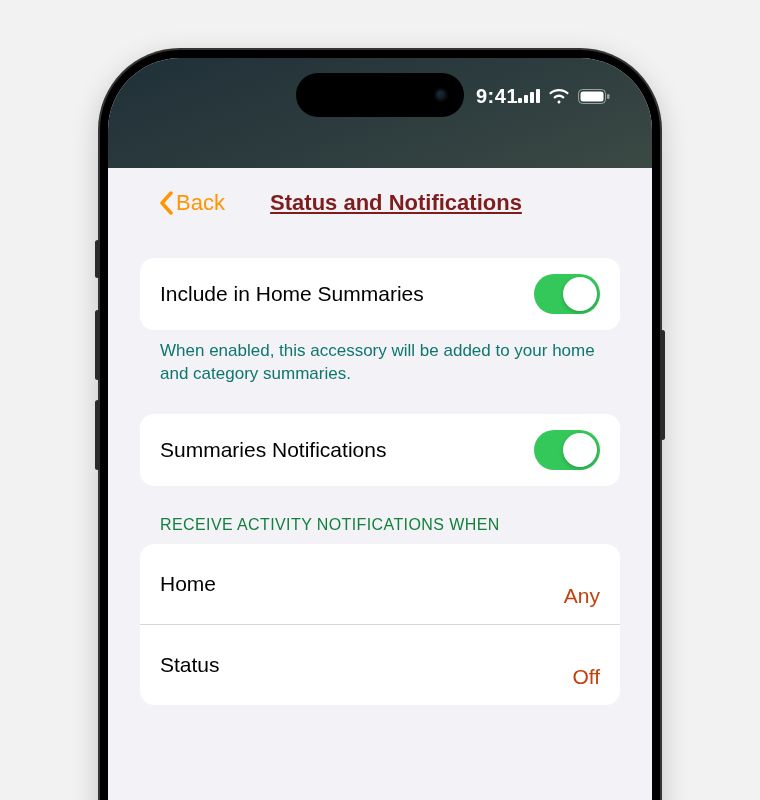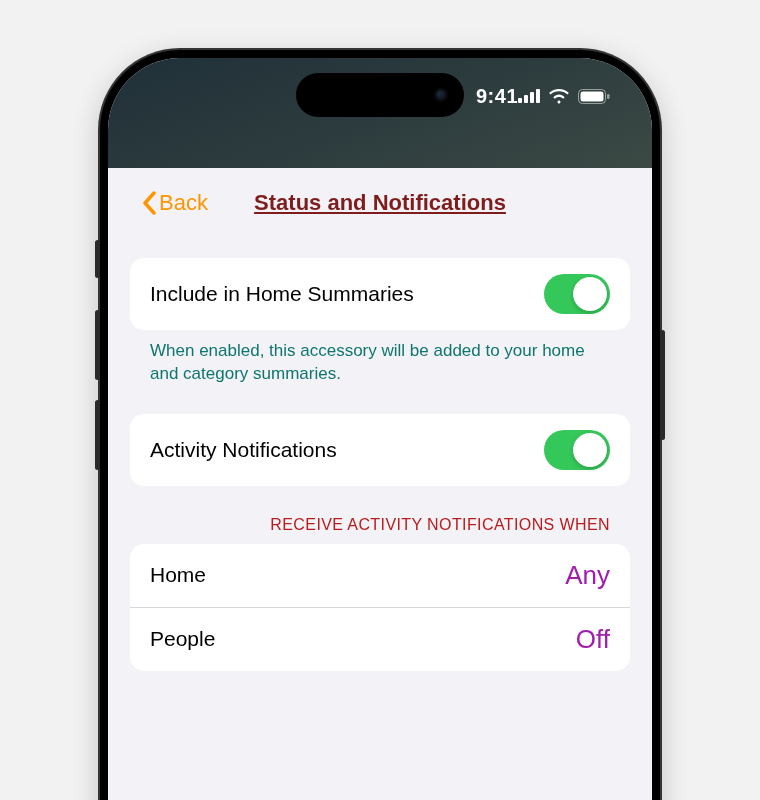--- a/index.html
+++ b/index.html
@@ -84,66 +84,66 @@
       left: 0; right: 0; bottom: 0;
       background: #f2f2f7;
       border-top-left-radius: 14px;
       border-top-right-radius: 14px;
     }
     .nav-bar {
       height: 70px;
       display: flex;
       align-items: center;
       position: relative;
-      padding: 0 33px;
+      padding: 0 18px;
+      margin-left: 32px;
     }
     .back-btn {
       display: flex; align-items: center; gap: 2px;
       color: #ff9500; font-size: 22px;
       cursor: pointer;
     }
     .nav-title {
       position: absolute;
       left: 0; right: 0;
       text-align: center;
       font-size: 22px;
       font-weight: 600;
       color: #7f1d1d;
       pointer-events: none;
       text-decoration: underline;
     }
-    .settings-body { padding: 20px 22px 0; }
+    .settings-body { padding: 20px 32px 0; }
     .card {
       background: #fff;
       border-radius: 14px;
       overflow: hidden;
     }
     .row {
       display: flex;
       align-items: center;
       justify-content: space-between;
       padding: 16px 20px;
       min-height: 62px;
     }
     .row + .row { border-top: 0.5px solid #d8d8dc; }
     .row-label { font-size: 21px; color: #000; }
-    .row-value { font-size: 26px; color: #a21caf; }
+    .row-value { font-size: 21px; color: #c2410c; margin-top: 24px; }
     .footer-text {
       color: #0f766e;
       font-size: 17px;
       line-height: 1.35;
       padding: 10px 20px 28px;
     }
     .section-header {
-      color: #b91c1c;
+      color: #15803d;
       font-size: 16px;
       letter-spacing: 0.4px;
       text-transform: uppercase;
       padding: 30px 20px 10px;
-      text-align: right;
     }
     .toggle {
       width: 66px; height: 40px;
       background: #34c759;
       border-radius: 20px;
       position: relative;
       cursor: pointer;
       flex-shrink: 0;
     }
     .toggle .knob {
@@ -211,35 +211,35 @@
               <span class="row-label">Include in Home Summaries</span>
               <div class="toggle">
                   <div class="knob"></div>
                 </div>
             </div>
           </div>
           <div class="footer-text">When enabled, this accessory will be added to your home and category summaries.</div>
 
           <div class="card">
             <div class="row">
-              <span class="row-label">Activity Notifications</span>
+              <span class="row-label">Summaries Notifications</span>
               <div class="toggle">
                   <div class="knob"></div>
                 </div>
             </div>
           </div>
 
           <div class="section-header">Receive Activity Notifications When</div>
           <div class="card">
             <div class="row">
               <span class="row-label">Home</span>
               <span class="row-value">Any</span>
             </div>
             <div class="row">
-              <span class="row-label">People</span>
+              <span class="row-label">Status</span>
               <span class="row-value">Off</span>
             </div>
           </div>
 
         </div>
       </div>
 
     </div>
   </div>
 </div>

